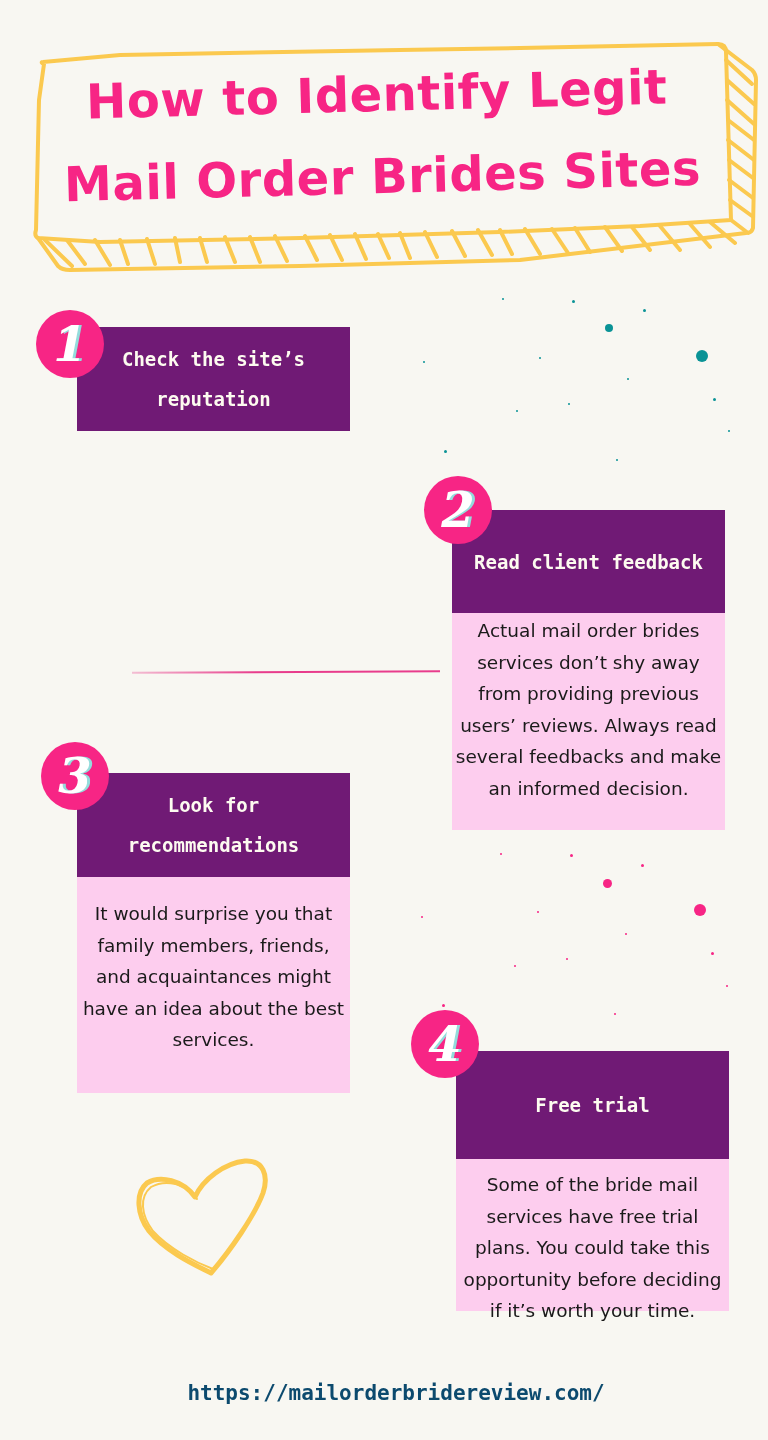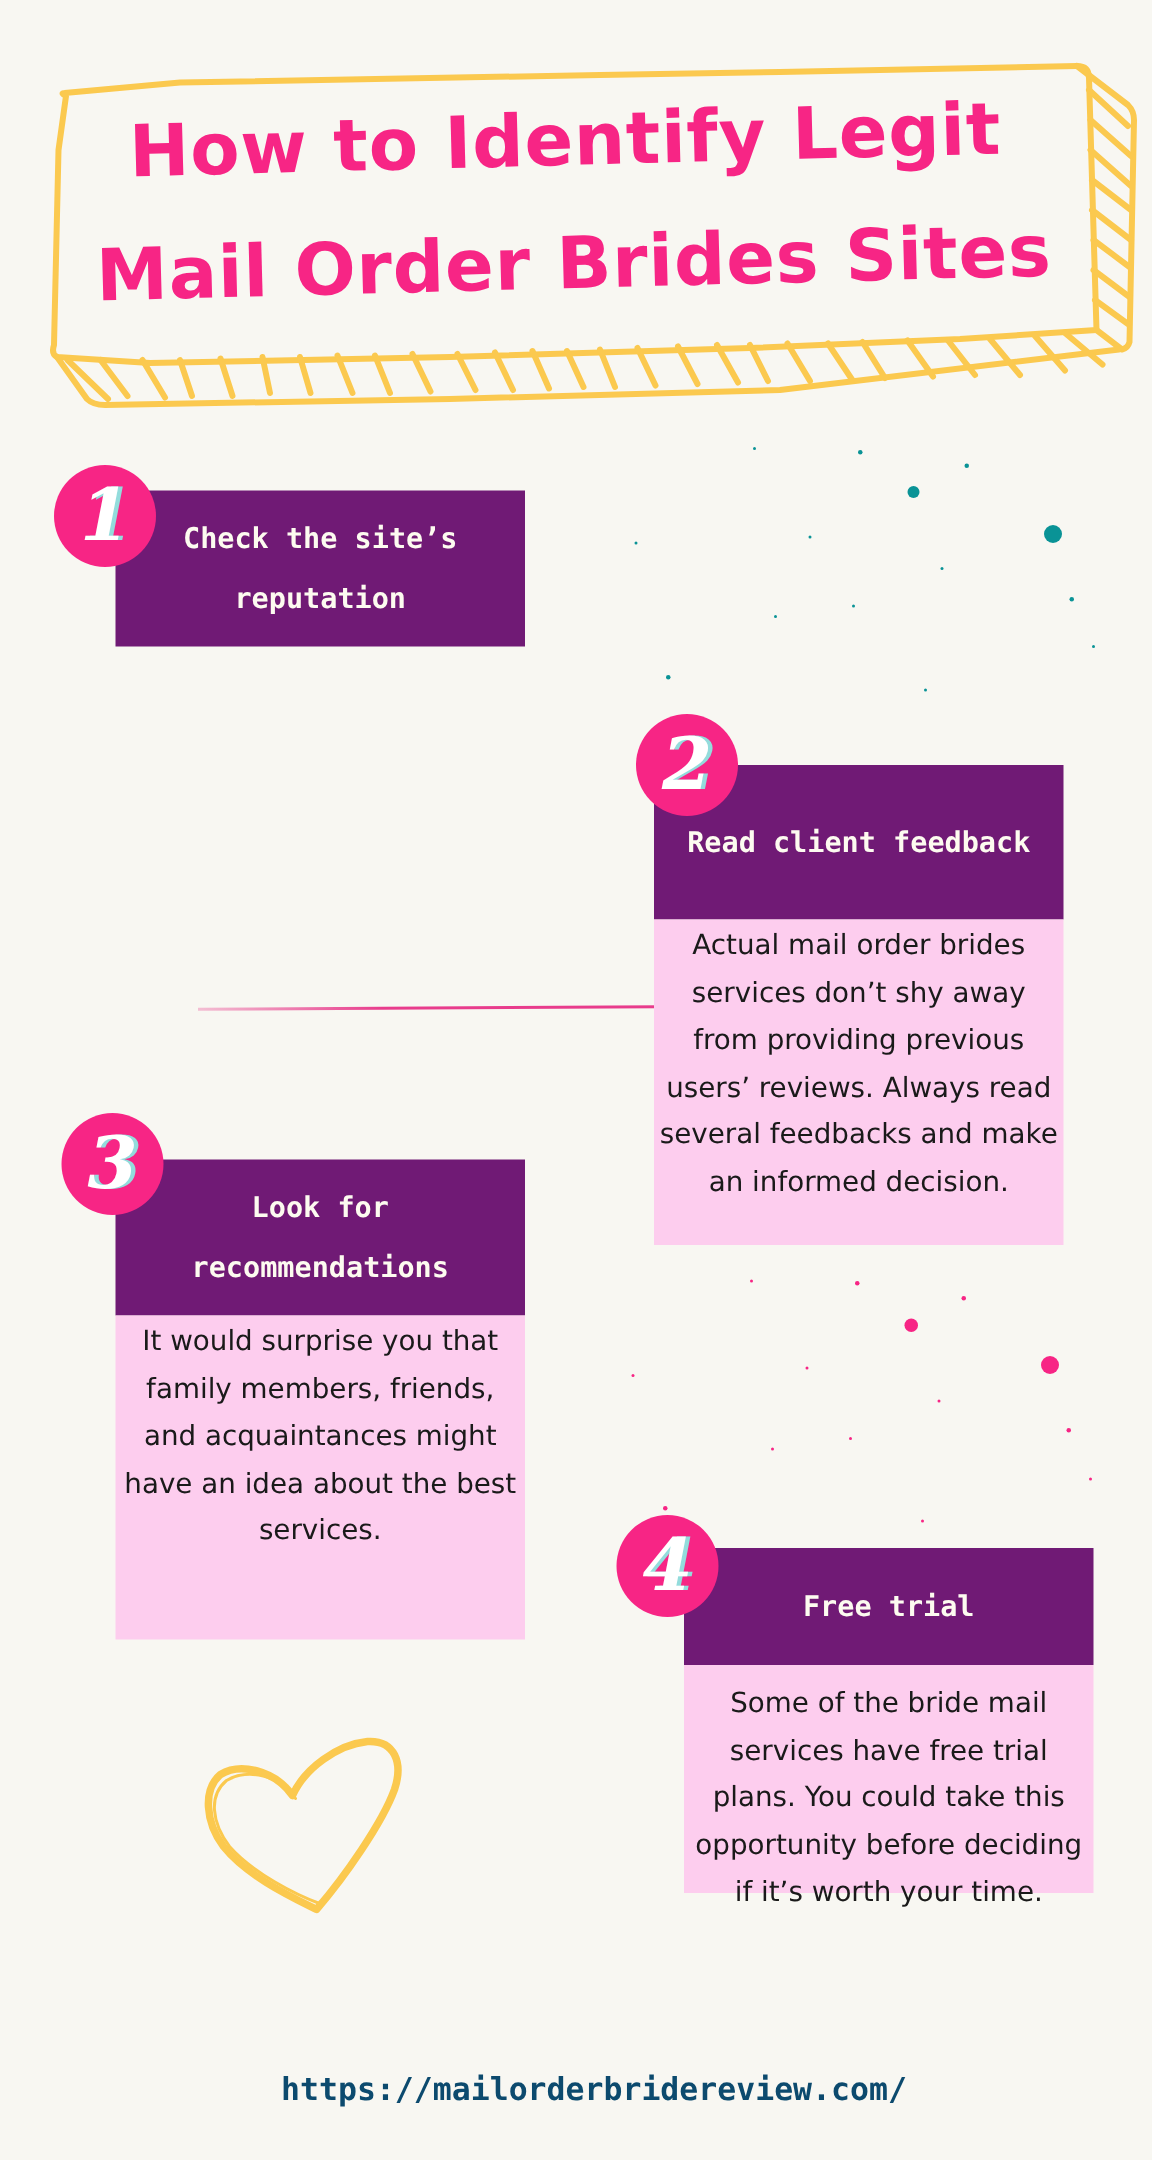--- a/index.html
+++ b/index.html
@@ -100,38 +100,38 @@
 
 <div class="divider"></div>
 
 <div class="card" style="left:77px;top:327px;">
   <div class="card-head" style="height:104px;">Check the site’s reputation</div>
 </div>
 <div class="badge" style="left:36px;top:310px;">
   <span>1</span>
 </div>
 
-<div class="card" style="left:436px;top:510px;">
+<div class="card" style="left:452px;top:510px;">
   <div class="card-head" style="height:103px;">Read client feedback</div>
   <div class="card-body" style="height:217px;padding-top:2px;">Actual mail order brides services don’t shy away from providing previous users’ reviews. Always read several feedbacks and make an informed decision.</div>
 </div>
 <div class="badge" style="left:424px;top:476px;">
   <span>2</span>
 </div>
 
 <div class="card" style="left:77px;top:773px;">
   <div class="card-head" style="height:104px;">Look for recommendations</div>
-  <div class="card-body" style="height:216px;padding-top:2px;">It would surprise you that family members, friends, and acquaintances might have an idea about the best services.</div>
+  <div class="card-body" style="height:216px;padding-top:21px;">It would surprise you that family members, friends, and acquaintances might have an idea about the best services.</div>
 </div>
 <div class="badge" style="left:41px;top:742px;">
   <span>3</span>
 </div>
 
 <div class="card" style="left:456px;top:1032px;">
-  <div class="card-head" style="height:78px;">Free trial</div>
+  <div class="card-head" style="height:108px;margin-top:19px;">Free trial</div>
   <div class="card-body" style="height:152px;padding-top:10px;">Some of the bride mail services have free trial plans. You could take this opportunity before deciding if it’s worth your time.</div>
 </div>
 <div class="badge" style="left:411px;top:1010px;">
   <span>4</span>
 </div>
 
 <svg class="heart" width="160" height="140" viewBox="0 0 160 140">
   <g fill="none" stroke="#fbc94f" stroke-width="5" stroke-linecap="round" stroke-linejoin="round">
     <path d="M60 42 C48 25 25 20 12 28 C0 38 2 60 14 76 C30 96 60 110 76 118 C95 96 120 60 128 38 C134 20 128 5 110 6 C90 8 68 24 60 42 Z"></path>
     <path d="M62 44 C52 28 30 24 16 32 C4 42 6 60 18 76 C34 94 62 108 78 114" stroke-width="2"></path>

